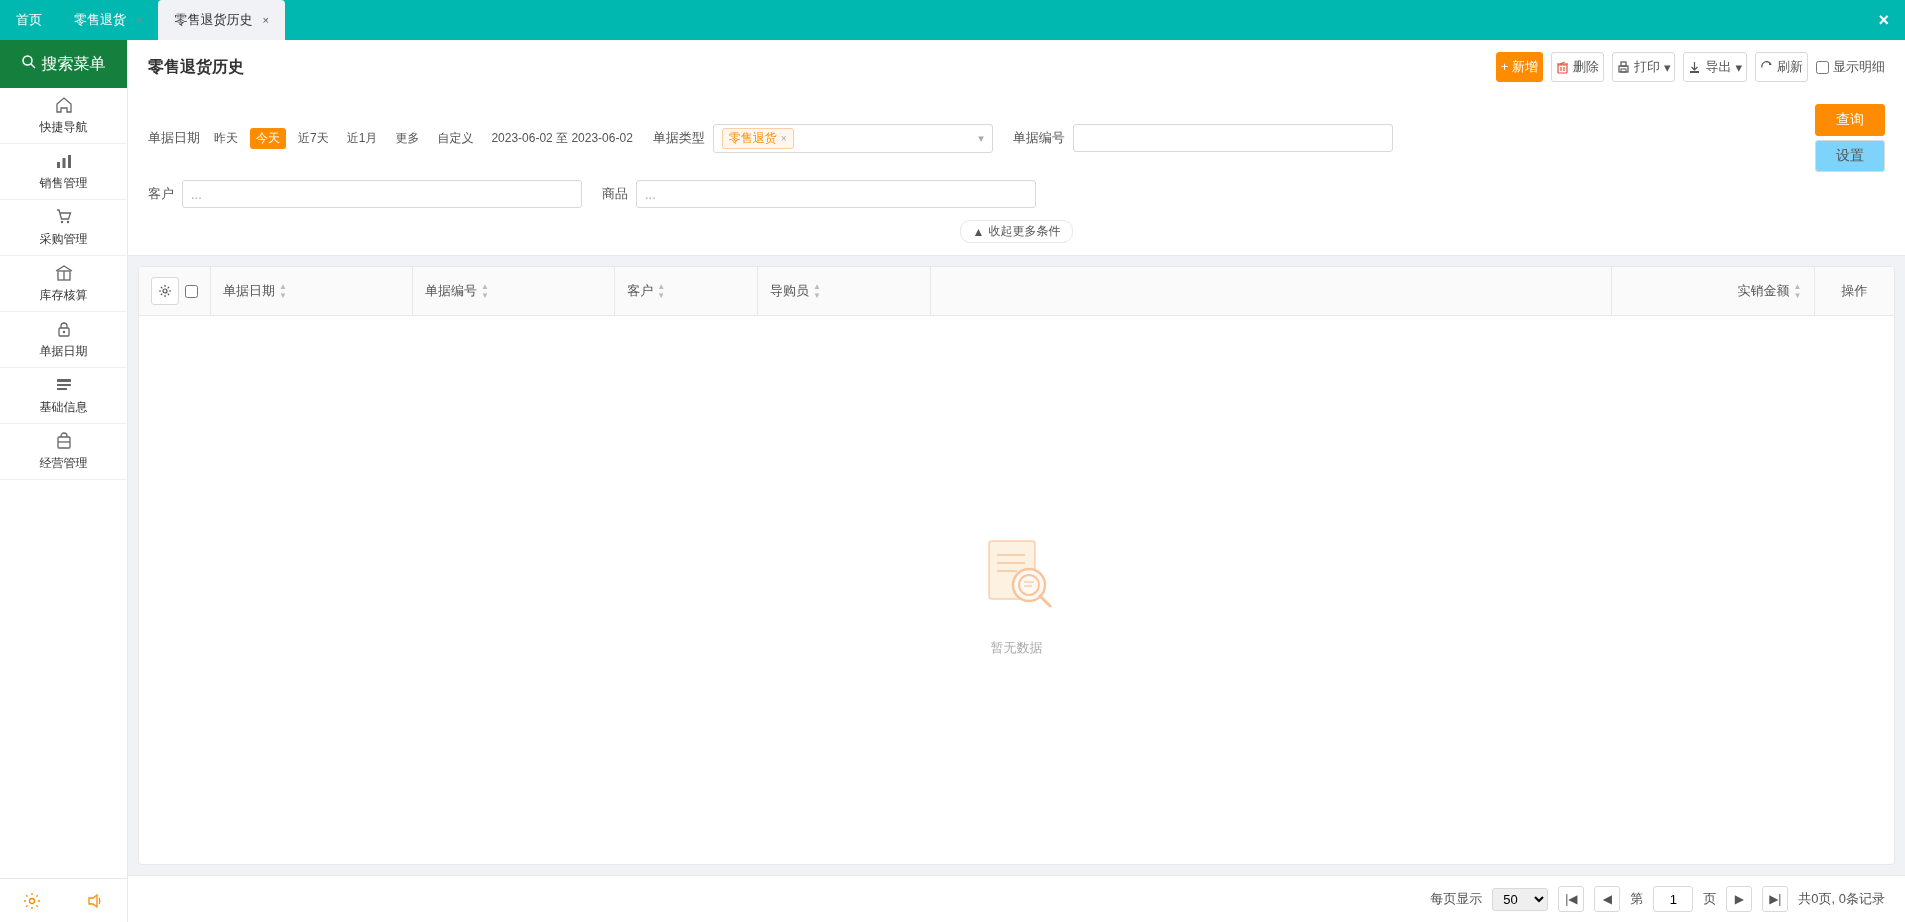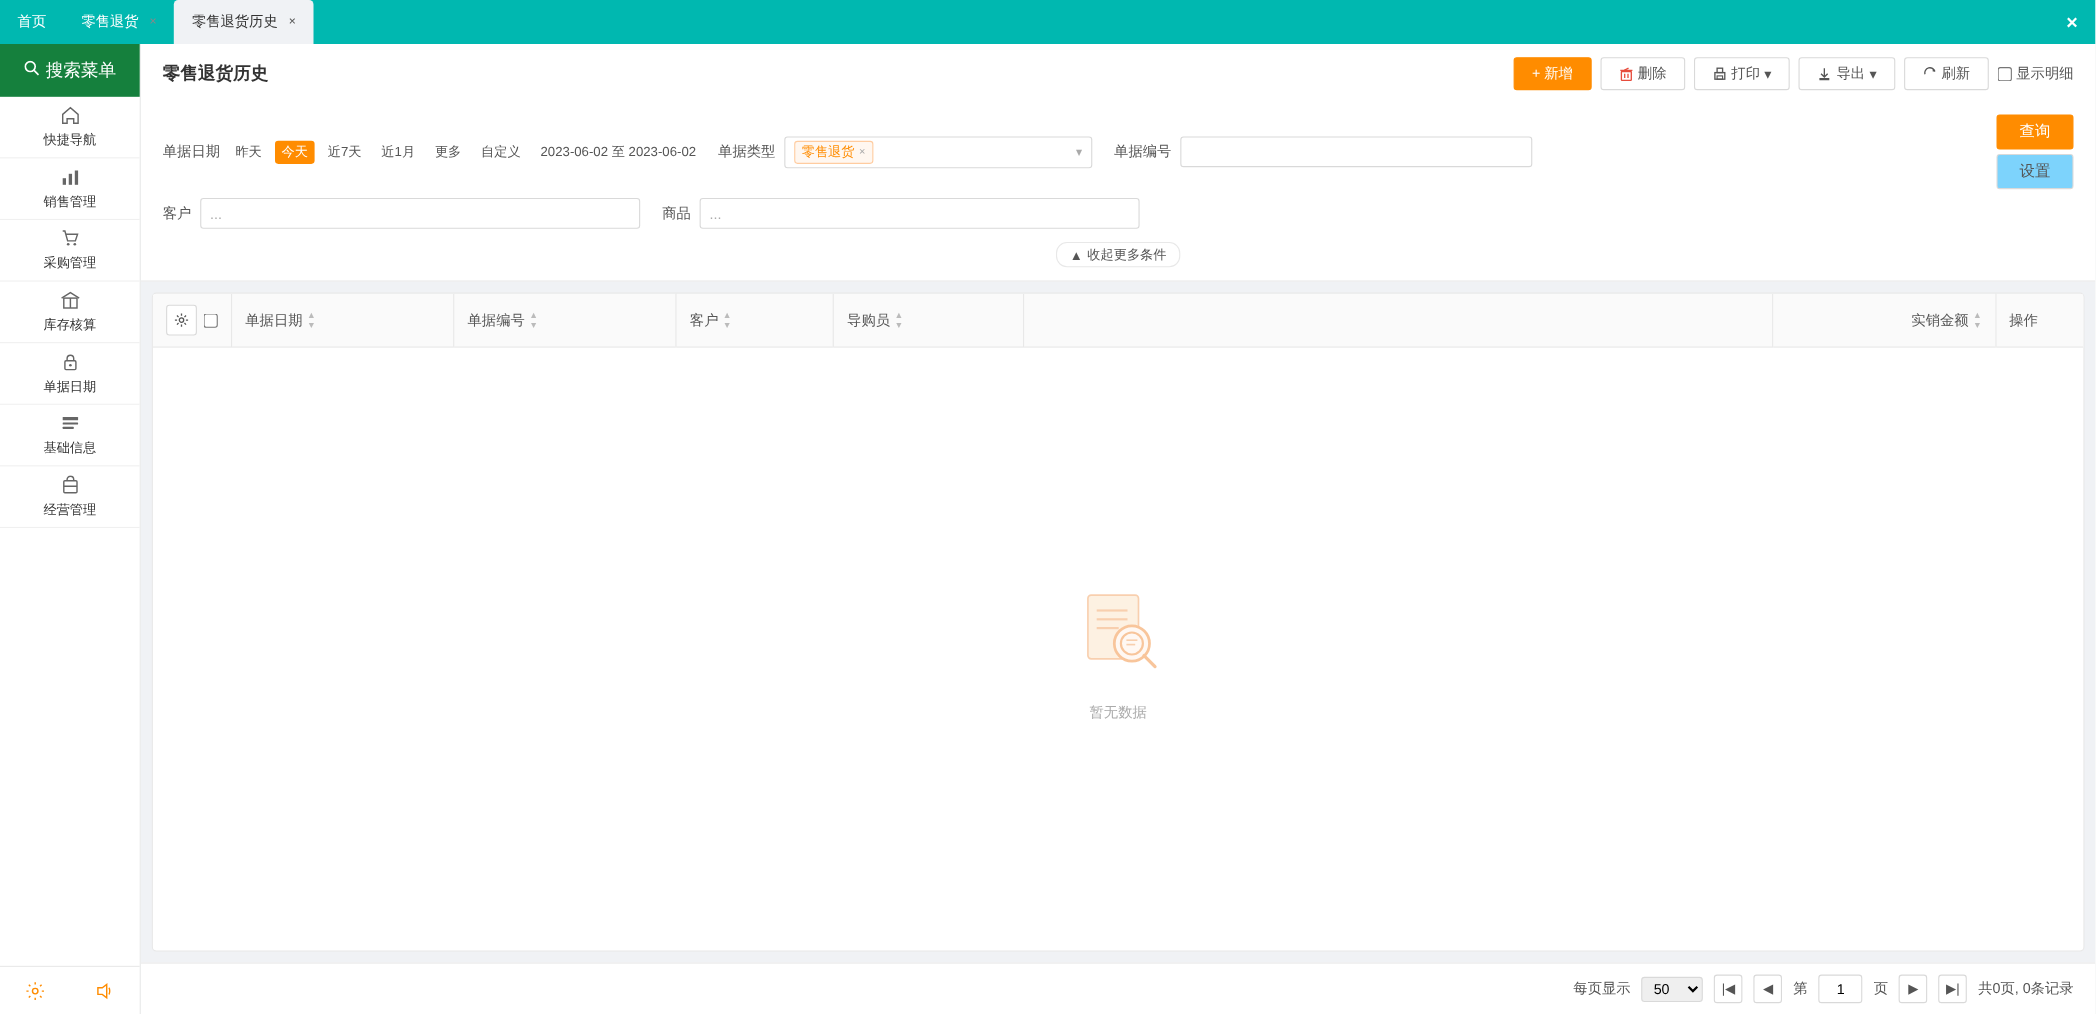--- a/index.html
+++ b/index.html
@@ -142,21 +142,21 @@
     }
     .toolbar {
       display: flex;
       align-items: center;
       gap: 8px;
     }
     .toolbar-btn {
       display: flex;
       align-items: center;
       gap: 4px;
-      padding: 5px 16px;
+      padding: 5px 4px;
       border: 1px solid #d9d9d9;
       background: #fff;
       border-radius: 3px;
       font-size: 13px;
       color: #555;
       cursor: pointer;
     }
     .toolbar-btn.primary {
       background: #ff8c00;
       color: #fff;
@@ -399,21 +399,21 @@
     }
     .page-input {
       width: 40px;
       height: 26px;
       border: 1px solid #d9d9d9;
       border-radius: 3px;
       text-align: center;
       font-size: 13px;
     }
     .checkbox-col { width: 40px; }
-    .th-op { text-align: left; width: 80px; }
+    .th-op { text-align: center; width: 80px; }
     .th-amount { text-align: right; }
   </style>
 </head>
 <body>
 
 <div class="top-bar">
   <div class="top-tab">
     <span>首页</span>
   </div>
   <div class="top-tab">

